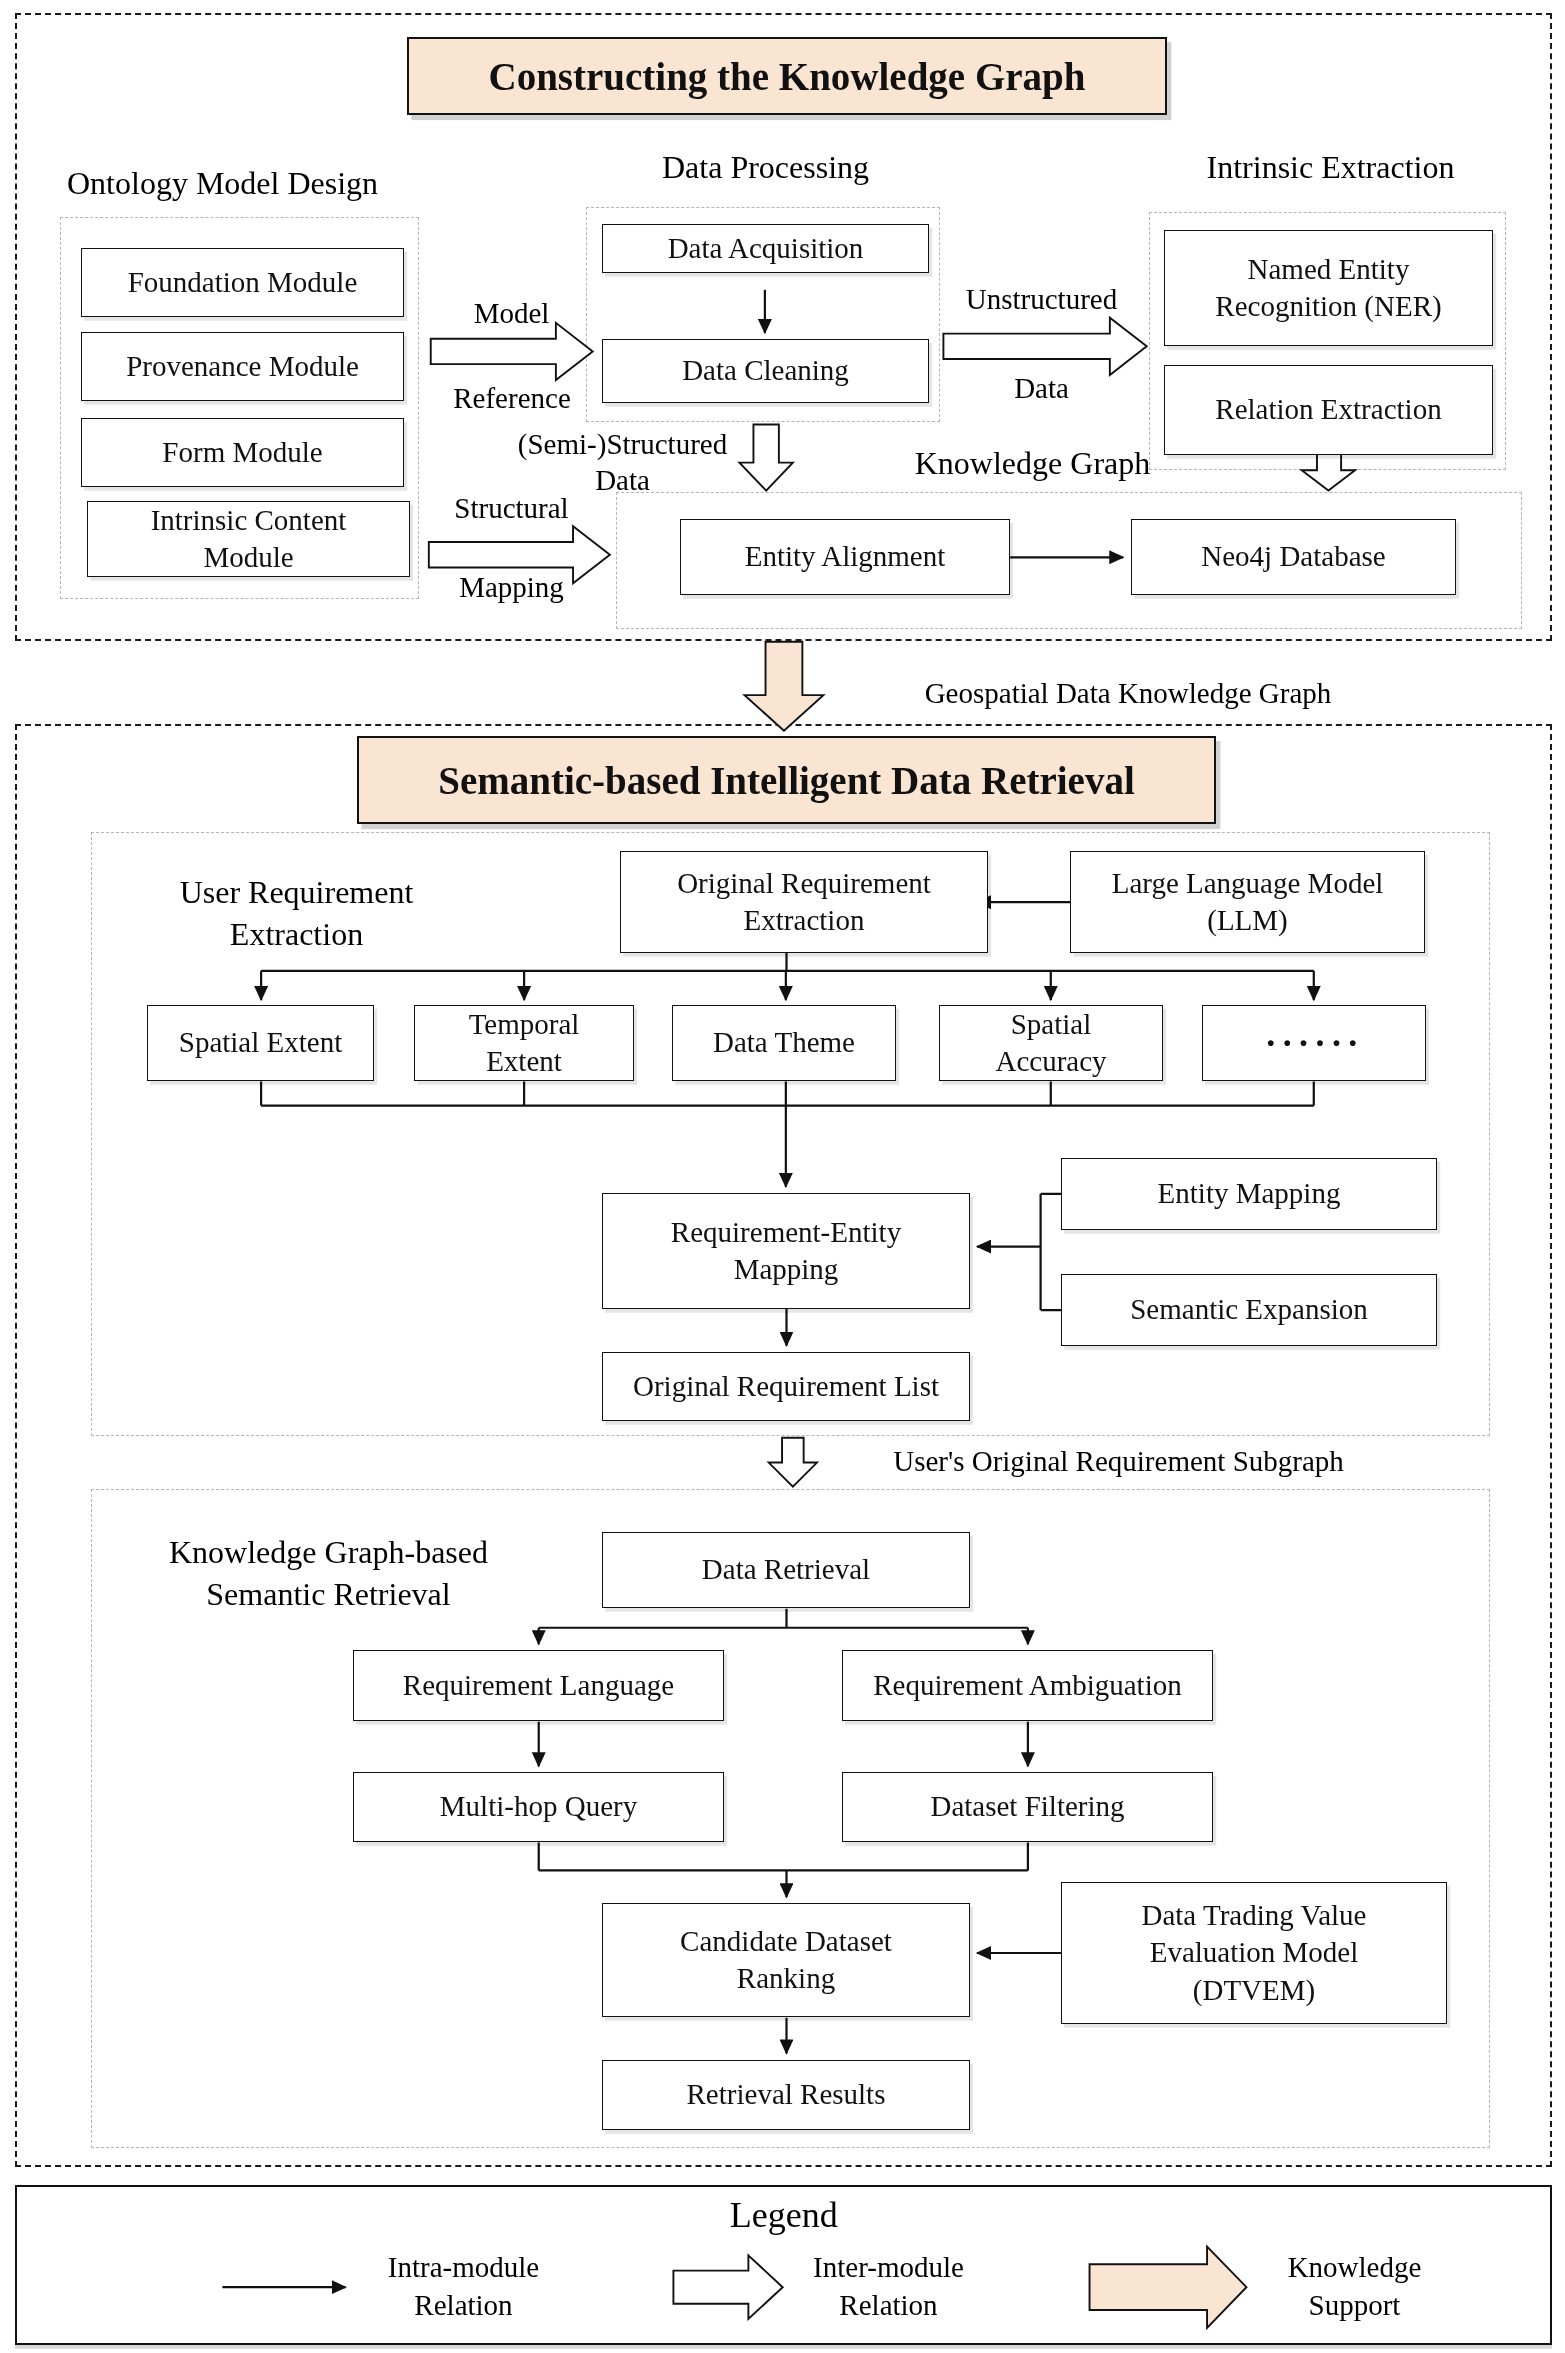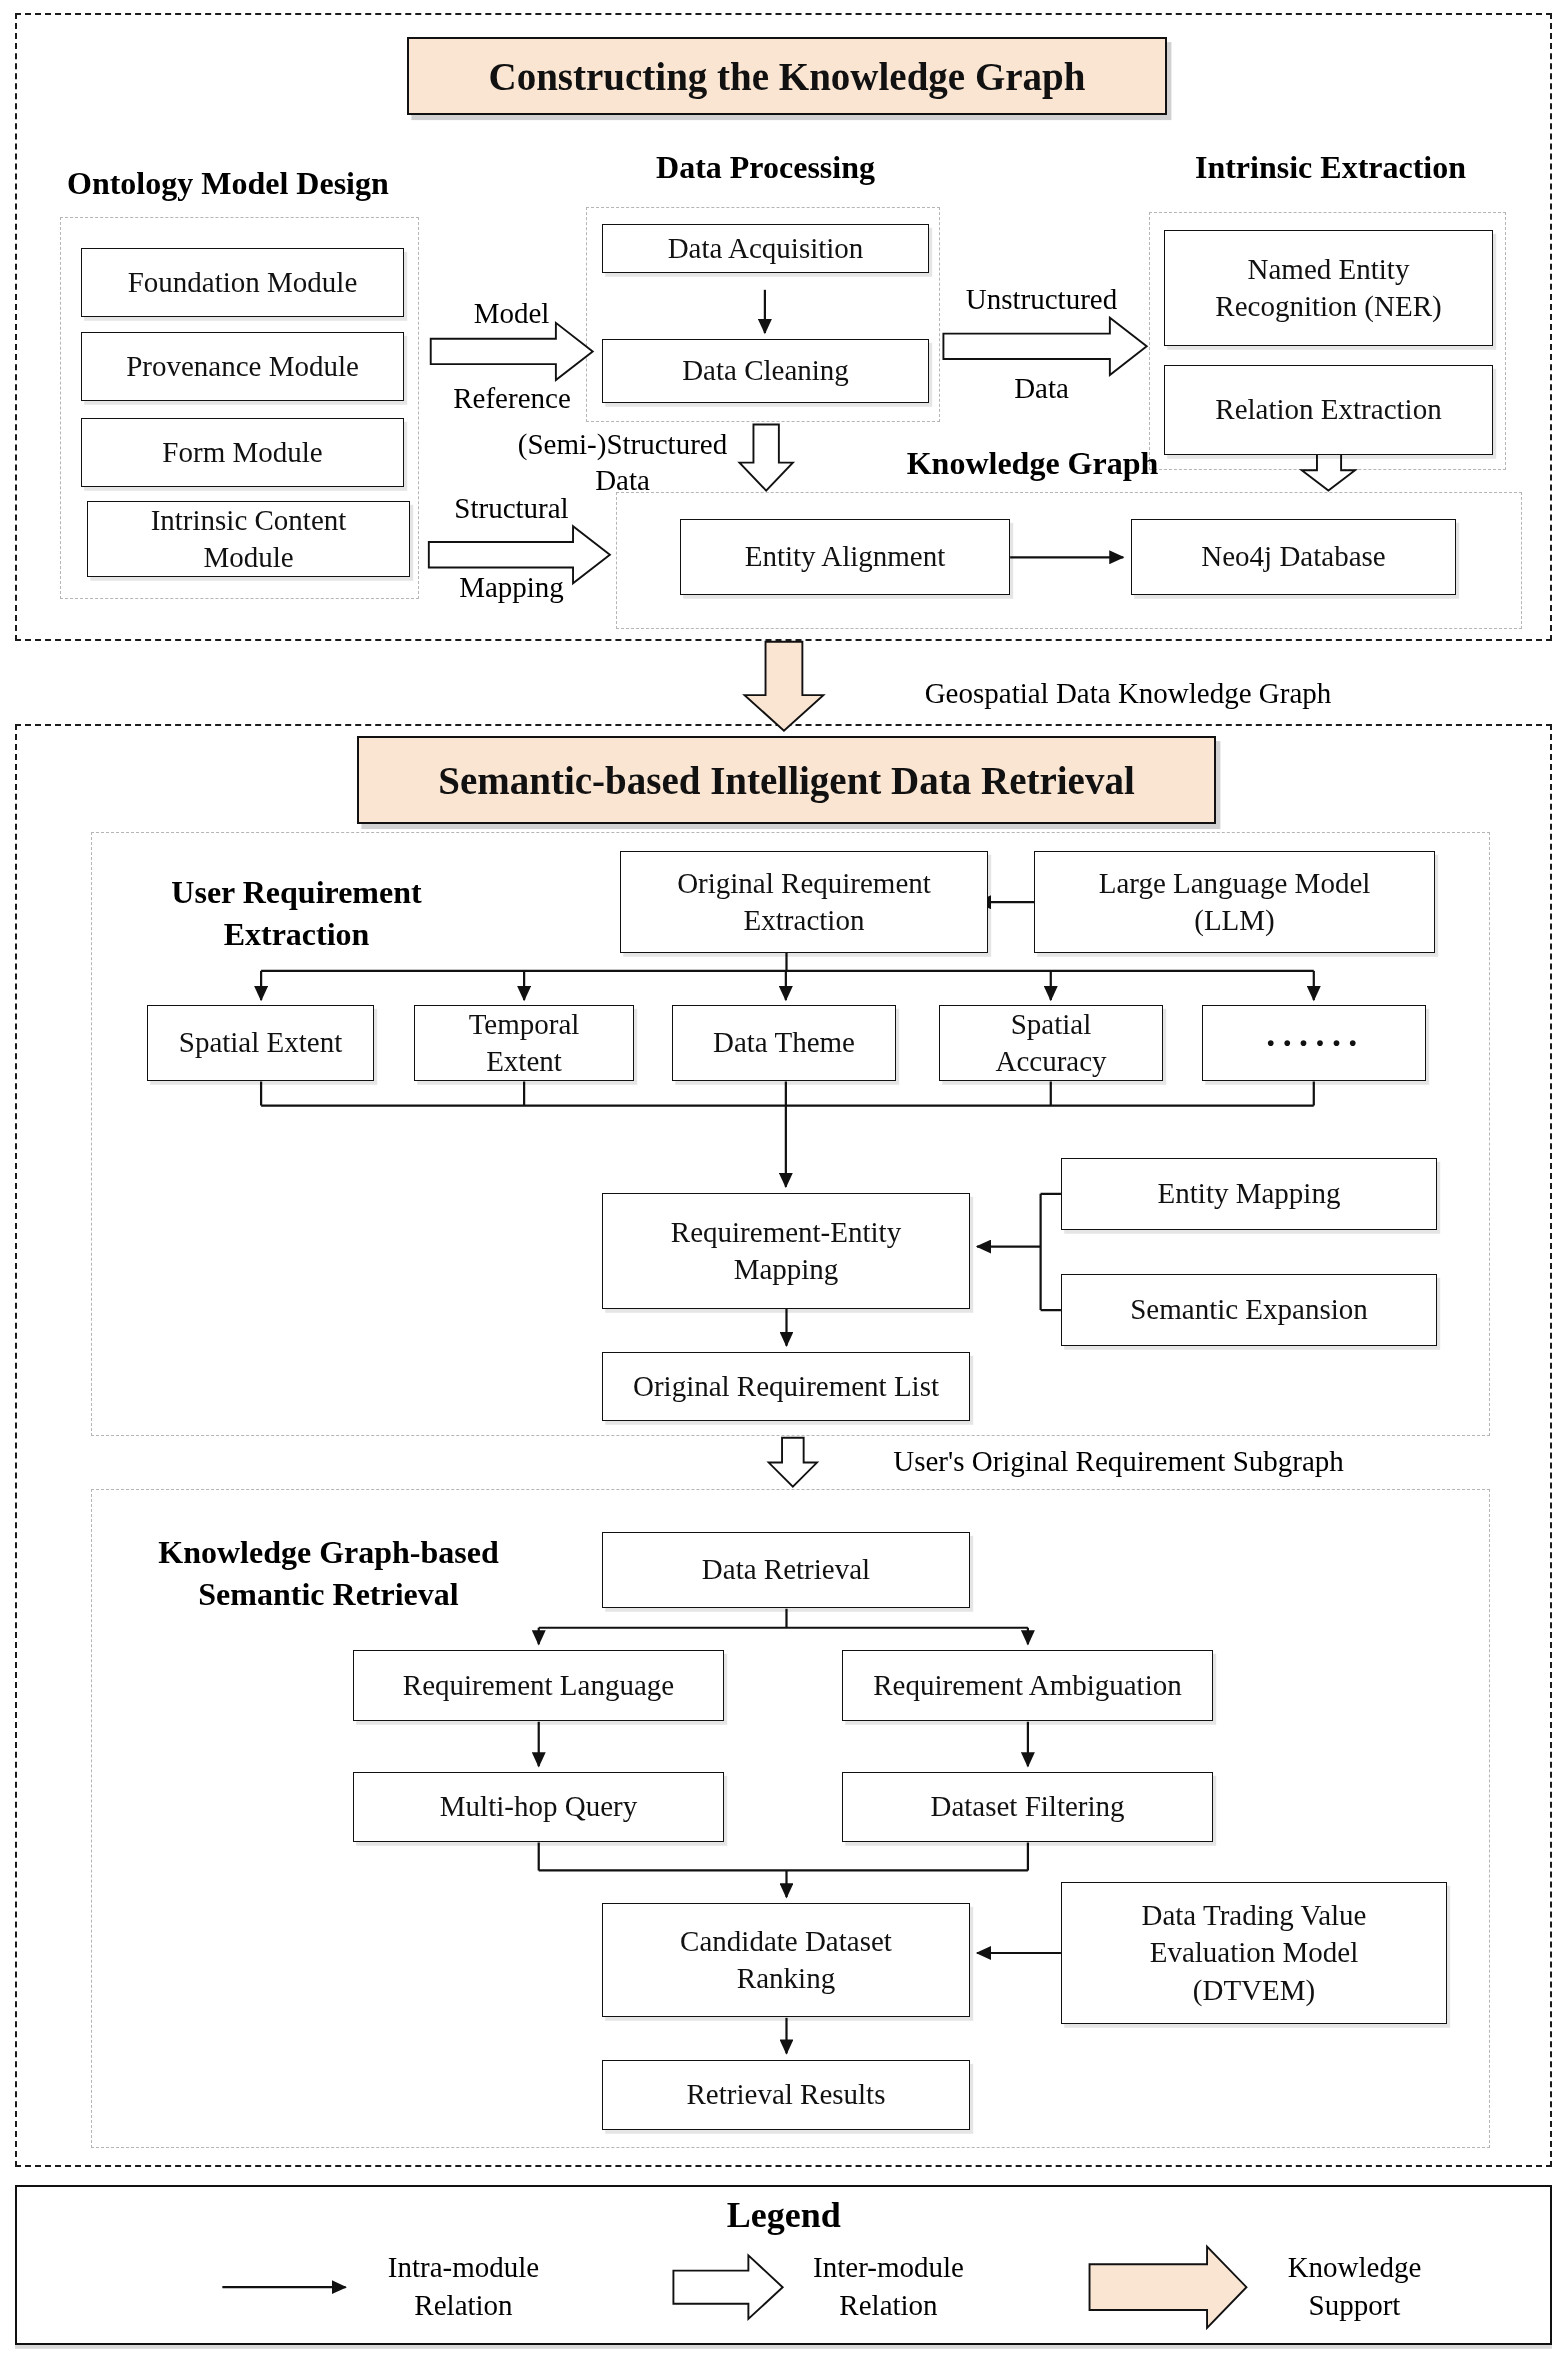--- a/index.html
+++ b/index.html
@@ -5,21 +5,21 @@
   *{box-sizing:border-box;margin:0;padding:0}
   html,body{background:#fff}
   body{font-family:"Liberation Serif","DejaVu Serif",serif;color:#111}
   #stage{position:relative;width:1566px;height:2354px;background:#fff;overflow:hidden}
   .panel{position:absolute;border:2.5px dashed #1b1b1b}
   .dashsec{position:absolute;border:1.9px dashed #b5b5b5}
   .titlebox{position:absolute;background:#fae5d3;border:2.5px solid #111;display:flex;align-items:center;justify-content:center;
             text-align:center;font-size:39px;font-weight:700;box-shadow:4.4px 5.1px 0 rgba(0,0,0,.18)}
   .box{position:absolute;background:#fff;border:1.9px solid #111;display:flex;align-items:center;justify-content:center;
        text-align:center;font-size:29px;line-height:1.28;box-shadow:3.2px 3.8px 0 rgba(0,0,0,.10)}
-  .hdr{position:absolute;font-weight:700;font-size:32px;line-height:1.3;text-align:center;color:#000}
+  .hdr{position:absolute;font-weight:400;font-size:32px;line-height:1.3;text-align:center;color:#000}
   .lbl{position:absolute;font-size:29px;line-height:1.3;text-align:center;color:#000}
   .legendbox{position:absolute;border:2.5px solid #111;background:#fff;box-shadow:0 3.8px 0 rgba(0,0,0,.15)}
   .dots{font-weight:700;font-size:36px;letter-spacing:4.4px}
   svg{position:absolute;left:0;top:0;pointer-events:none}
   .thin{stroke:#111;stroke-width:3.5;fill:none}
   .blockw{fill:#ffffff;stroke:#111;stroke-width:3}
   .blockp{fill:#fae5d3;stroke:#111;stroke-width:3}
 </style>
 </head>
 <body>
@@ -113,21 +113,21 @@
   <div class="hdr" style="left:899px;top:443px;width:267px">Knowledge Graph</div>
   <div class="box" style="left:680px;top:519px;width:330px;height:76px">Entity Alignment</div>
   <div class="box" style="left:1131px;top:519px;width:325px;height:76px">Neo4j Database</div>
 
   <div class="lbl" style="left:861px;top:675px;width:534px">Geospatial Data Knowledge Graph</div>
 
   <div class="titlebox" style="left:357px;top:736px;width:859px;height:88px">Semantic-based Intelligent Data Retrieval</div>
 
   <div class="hdr" style="left:144px;top:872px;width:305px">User Requirement Extraction</div>
   <div class="box" style="left:620px;top:851px;width:368px;height:102px;padding:0 32px">Original Requirement Extraction</div>
-  <div class="box" style="left:1034px;top:851px;width:401px;height:102px;padding:10px 32px">Large Language Model (LLM)</div>
+  <div class="box" style="left:1070px;top:851px;width:355px;height:102px;padding:10px 32px">Large Language Model (LLM)</div>
 
   <div class="box" style="left:147px;top:1005px;width:227px;height:76px">Spatial Extent</div>
   <div class="box" style="left:414px;top:1005px;width:220px;height:76px;padding:0 38px">Temporal Extent</div>
   <div class="box" style="left:672px;top:1005px;width:224px;height:76px">Data Theme</div>
   <div class="box" style="left:939px;top:1005px;width:224px;height:76px;padding:0 38px">Spatial Accuracy</div>
   <div class="box dots" style="left:1202px;top:1005px;width:224px;height:76px">······</div>
 
   <div class="box" style="left:602px;top:1193px;width:368px;height:116px;padding:0 35px">Requirement-Entity Mapping</div>
   <div class="box" style="left:1061px;top:1158px;width:376px;height:72px">Entity Mapping</div>
   <div class="box" style="left:1061px;top:1274px;width:376px;height:72px">Semantic Expansion</div>

